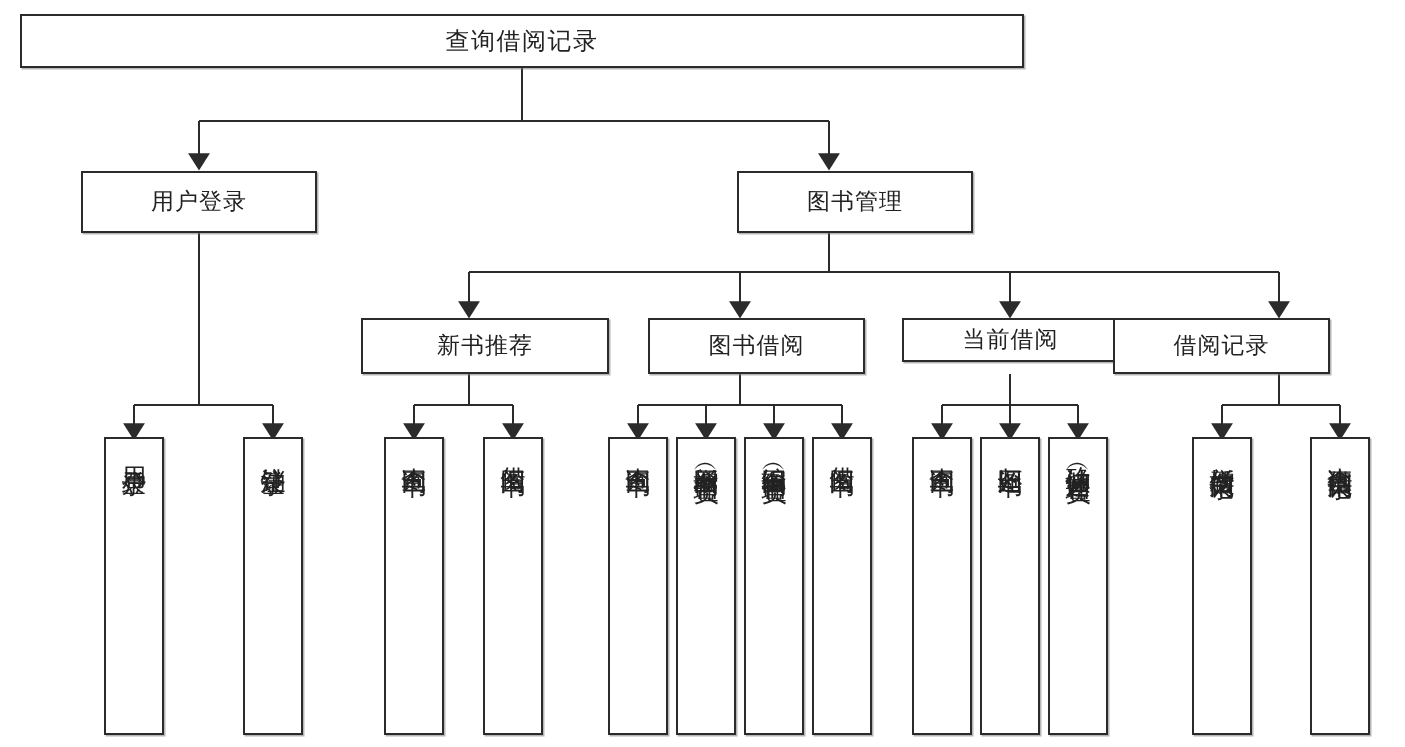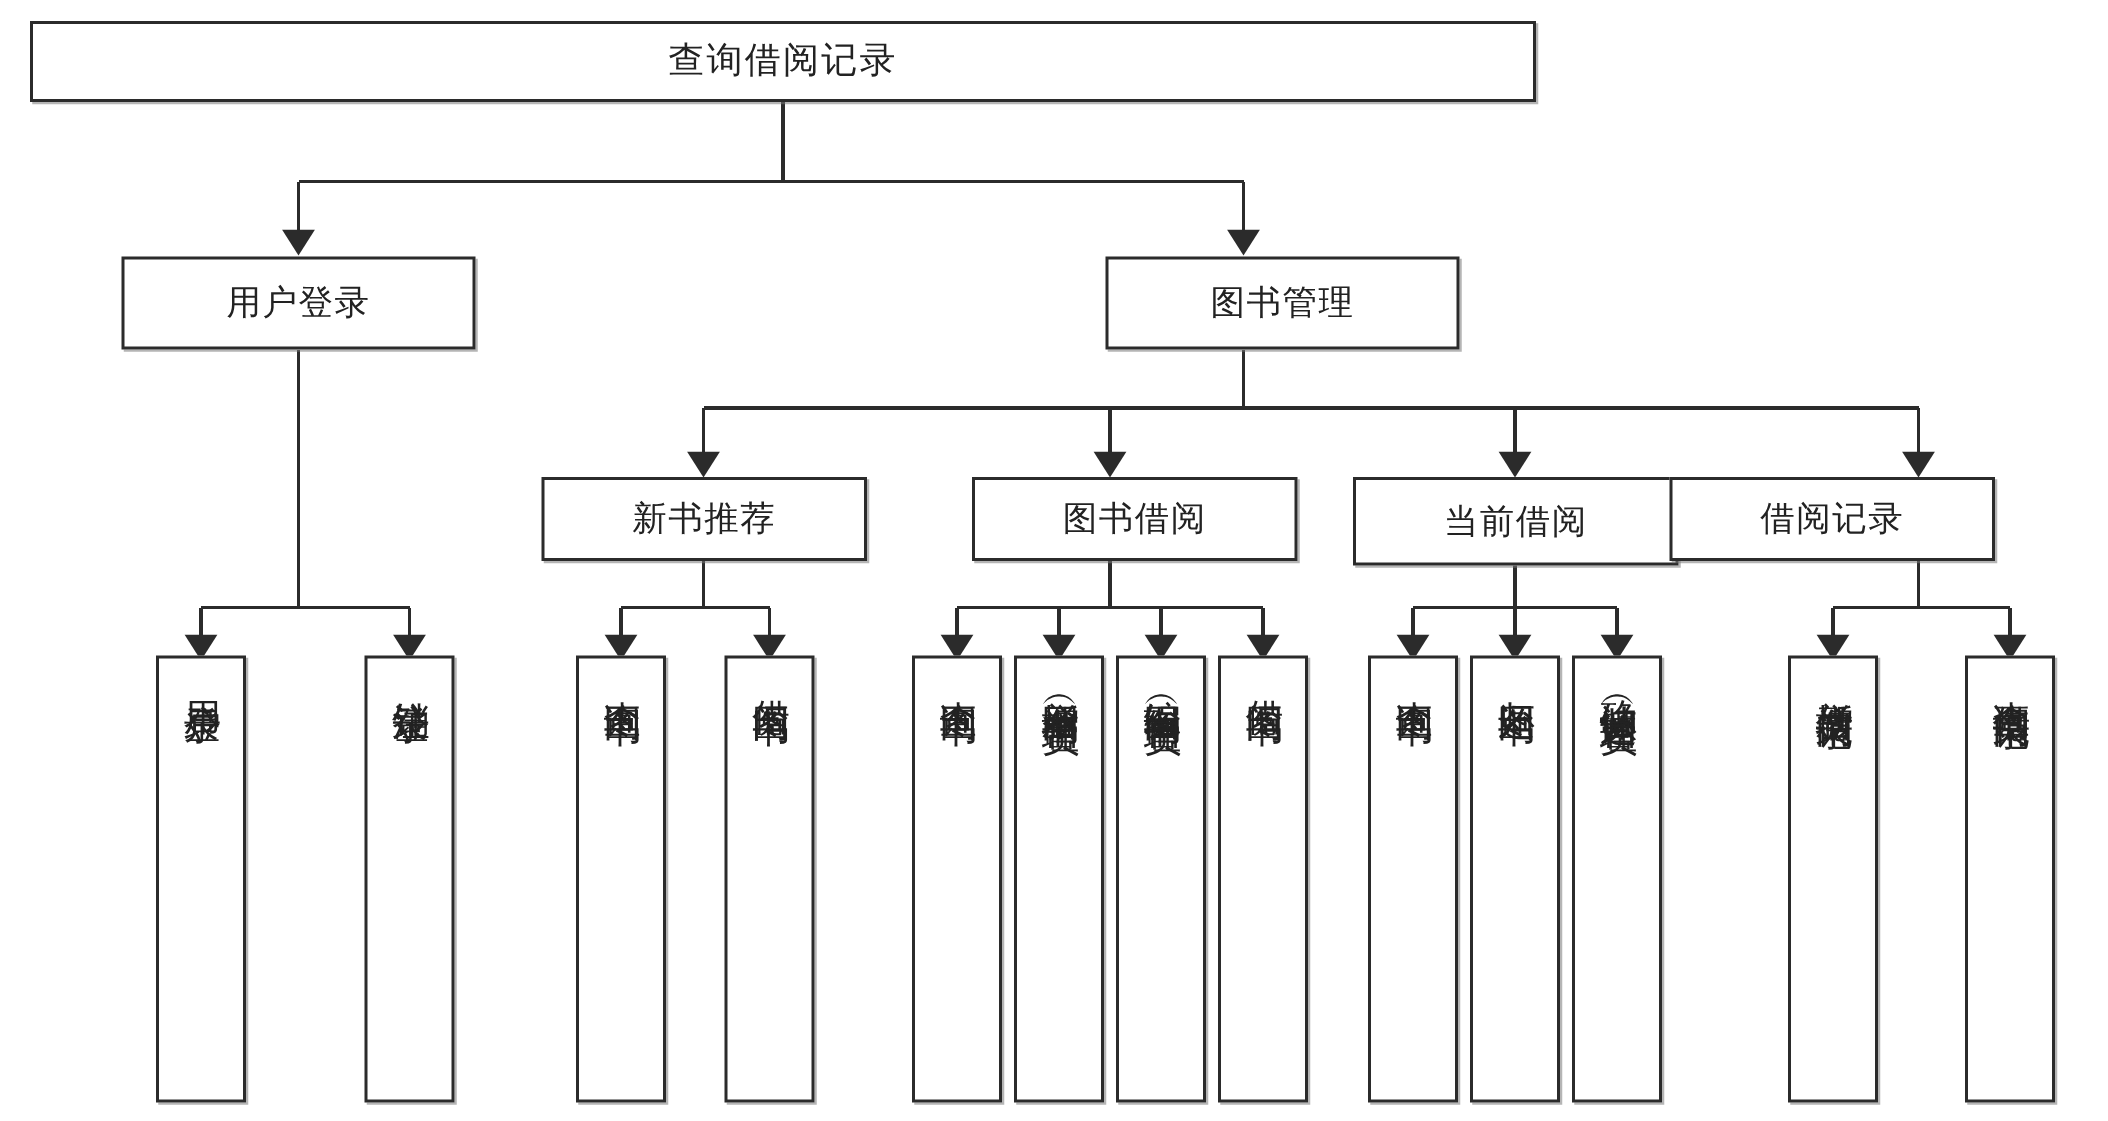--- a/index.html
+++ b/index.html
@@ -138,27 +138,27 @@
     <span class="node-label">查询借阅记录</span>
   </div>
 
   <div class="node horiz" style="left:81px; top:171px; width:236px; height:62px;">
     <span class="node-label">用户登录</span>
   </div>
   <div class="node horiz" style="left:711px; top:171px; width:236px; height:62px;margin-left:26px;">
     <span class="node-label">图书管理</span>
   </div>
 
-  <div class="node horiz" style="left:361px; top:318px; width:217px; height:56px;">
+  <div class="node horiz" style="left:361px; top:318px; width:248px; height:56px;">
     <span class="node-label">新书推荐</span>
   </div>
   <div class="node horiz" style="left:632px; top:318px; width:217px; height:56px;margin-left:16px;">
     <span class="node-label">图书借阅</span>
   </div>
-  <div class="node horiz" style="left:902px; top:318px; width:217px; height:59px;">
+  <div class="node horiz" style="left:902px; top:318px; width:217px; height:44px;">
     <span class="node-label">当前借阅</span>
   </div>
   <div class="node horiz" style="left:1113px; top:318px; width:217px; height:56px;">
     <span class="node-label">借阅记录</span>
   </div>
 
   <div class="node vert" style="left:104px; top:437px; width:60px; height:298px;">
     <span class="node-label">用户登录</span>
   </div>
   <div class="node vert" style="left:243px; top:437px; width:60px; height:298px;">

